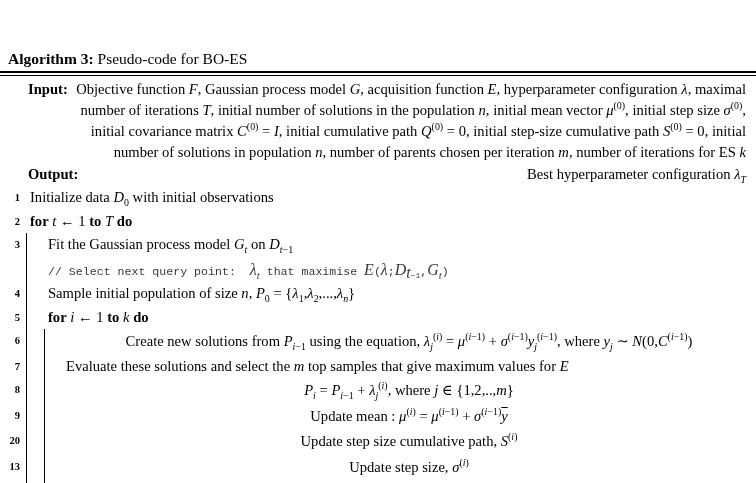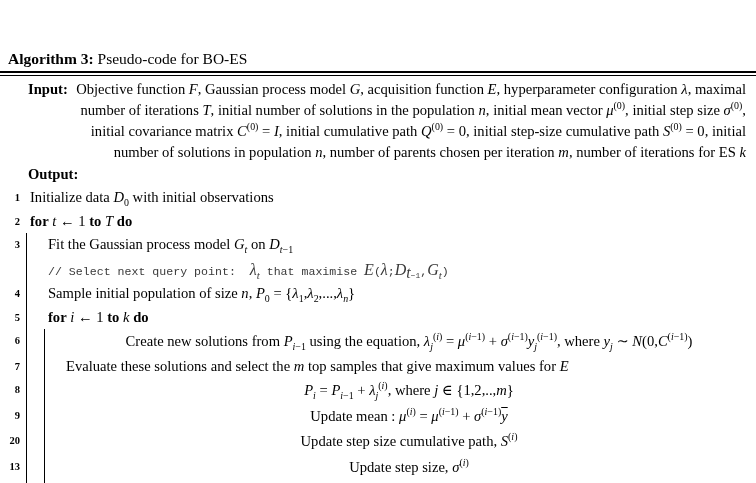--- a/index.html
+++ b/index.html
@@ -167,20 +167,21 @@
 
   <div class="io-block">
 
     <div class="io-row">
       <span class="io-key">Input:</span>
       <span class="io-val">Objective function <span class="mathi">F</span>, Gaussian process model <span class="mathi">G</span>, acquisition function <span class="mathi">E</span>, hyperparameter configuration <span class="mathi">λ</span>, maximal number of iterations <span class="mathi">T</span>, initial number of solutions in the population <span class="mathi">n</span>, initial mean vector <span class="mathi">μ</span><sup>(0)</sup>, initial step size <span class="mathi">σ</span><sup>(0)</sup>, initial covariance matrix <span class="mathi">C</span><sup>(0)</sup> = <span class="mathi">I</span>, initial cumulative path <span class="mathi">Q</span><sup>(0)</sup> = 0, initial step-size cumulative path <span class="mathi">S</span><sup>(0)</sup> = 0, initial number of solutions in population <span class="mathi">n</span>, number of parents chosen per iteration <span class="mathi">m</span>, number of iterations for ES <span class="mathi">k</span></span>
     </div>
 
     <div class="io-row">
       <span class="io-key">Output:</span>
+      <span class="io-val">Best hyperparameter configuration <span class="mathi">λ<sub>T</sub></span></span>
     </div>
 
   </div>
 
   <div class="lines">
 
     <div class="line">
       <div class="lineno">1</div>
       <div class="body">
         <div class="txt">Initialize data <span class="mathi">D</span><sub>0</sub> with initial observations</div>

